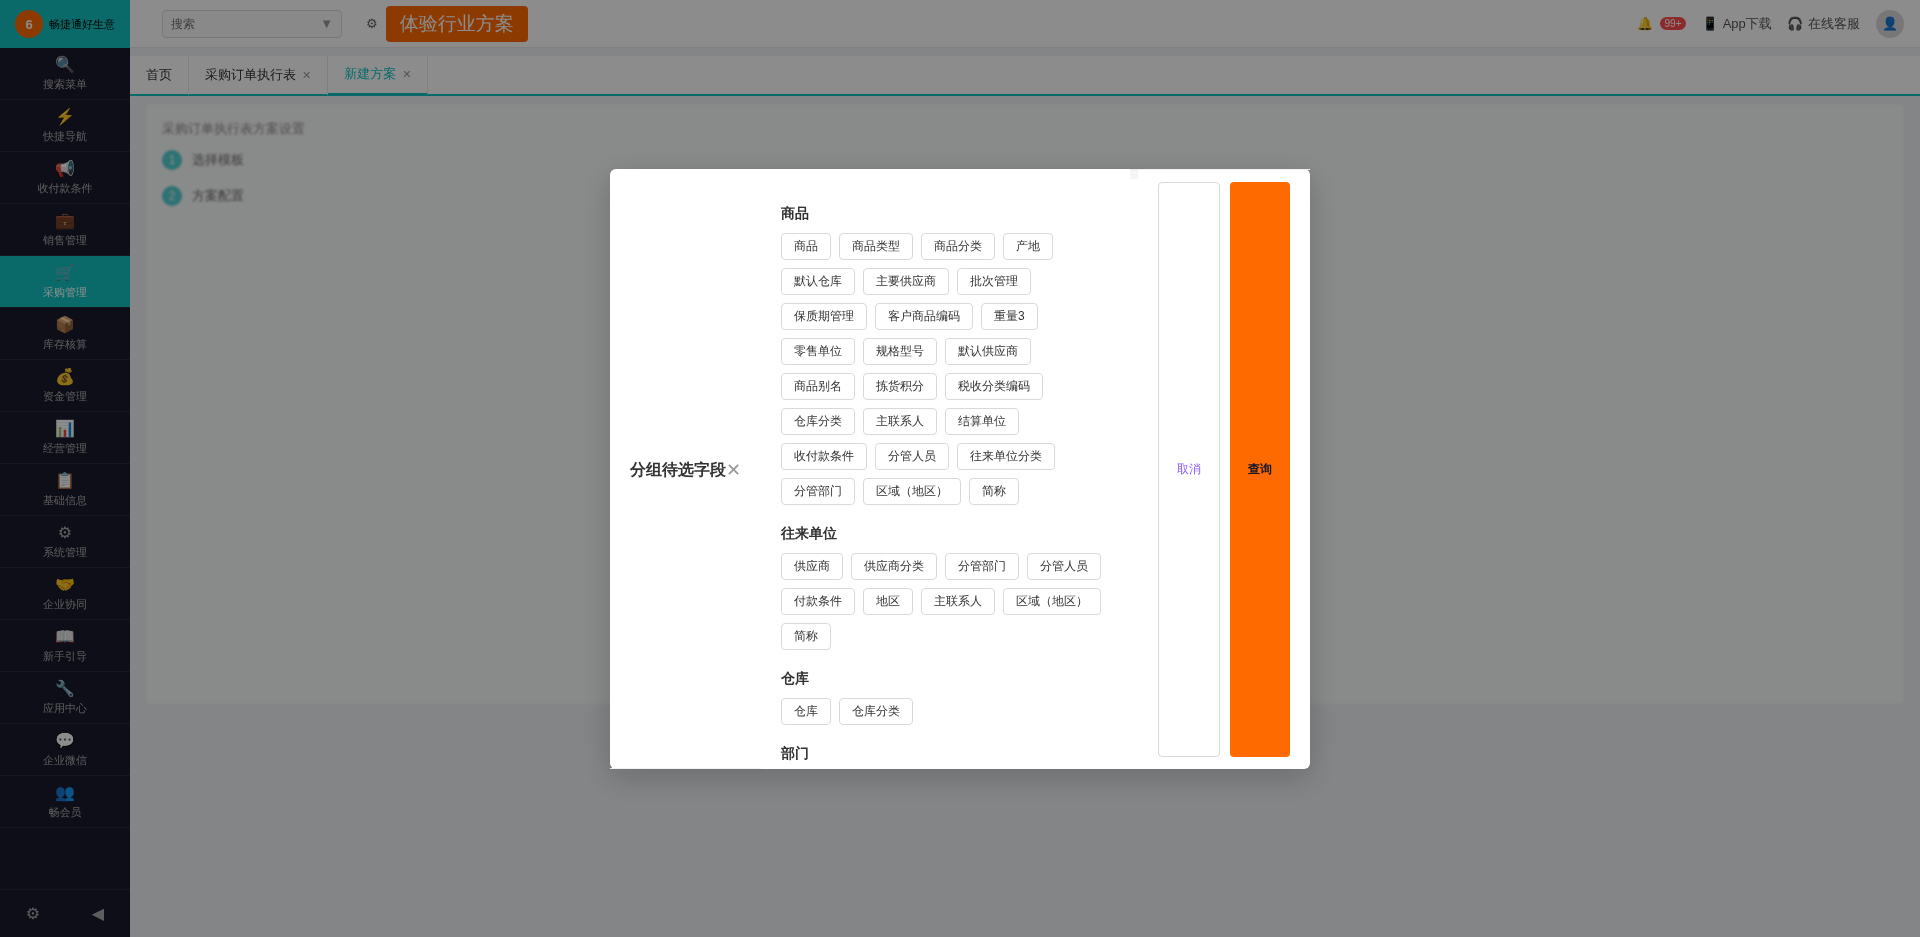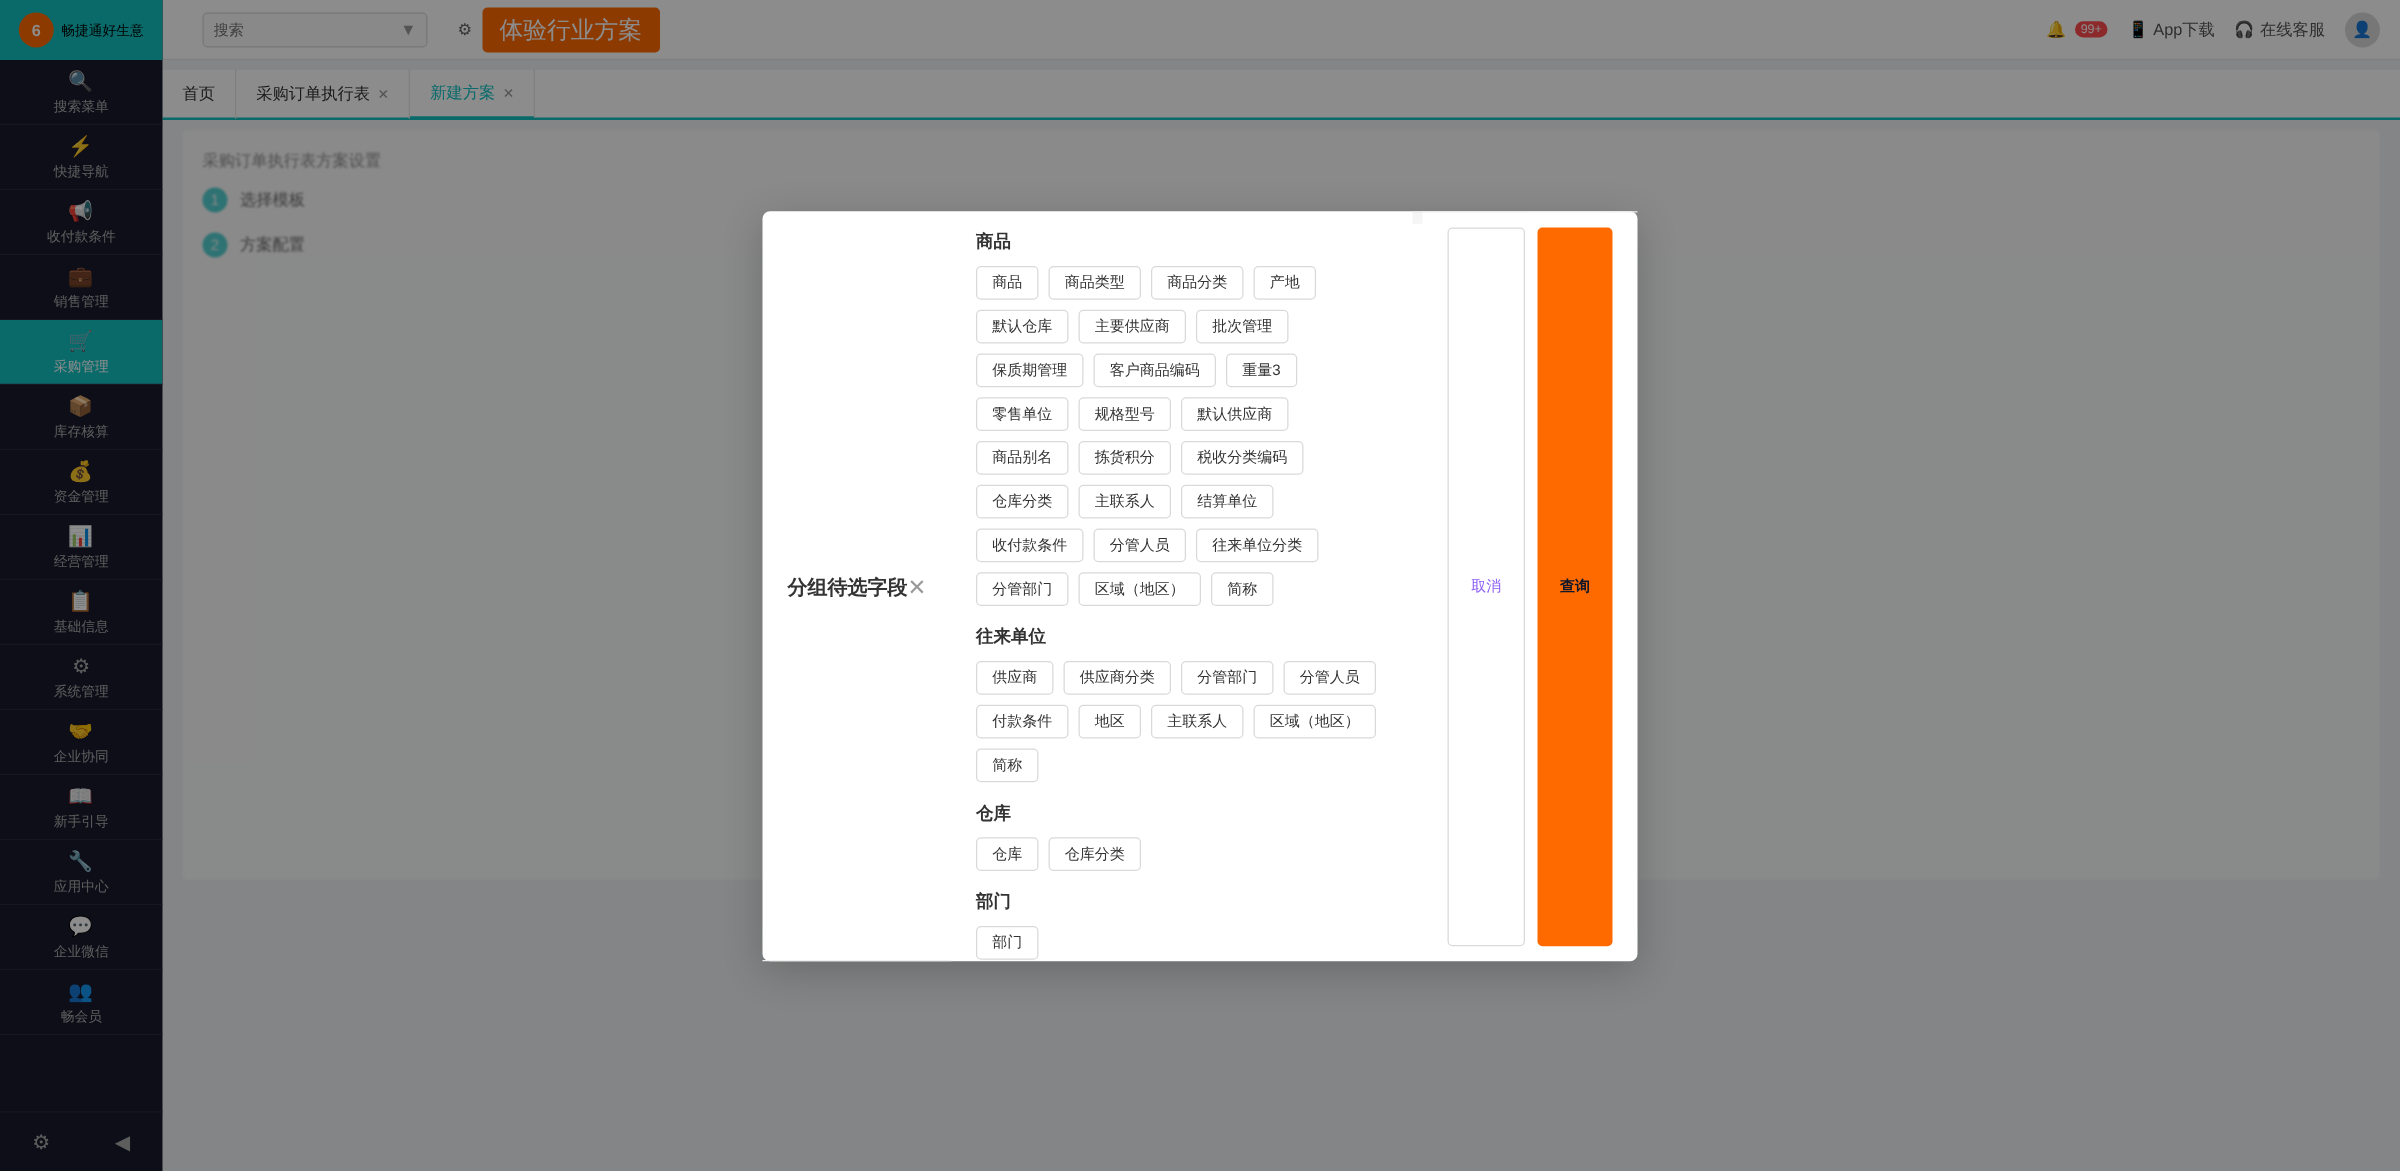--- a/index.html
+++ b/index.html
@@ -204,21 +204,21 @@
       border: none;
       background: #ff6a00;
       color: #0f172a;
       border-radius: 4px;
       cursor: pointer;
       font-size: 12px;
       font-weight: bold;
     }
 
     
-    .field-section { margin-bottom: 16px; }
+    .field-section { margin-bottom: 16px; margin-top: 20px; }
     .field-section-title {
       font-size: 14px; font-weight: bold; color: #333;
       margin-bottom: 10px;
     }
     .field-tags {
       display: flex; flex-wrap: wrap; gap: 8px;
     }
     .field-tag {
       border: 1px solid #d9d9d9;
       border-radius: 4px;

